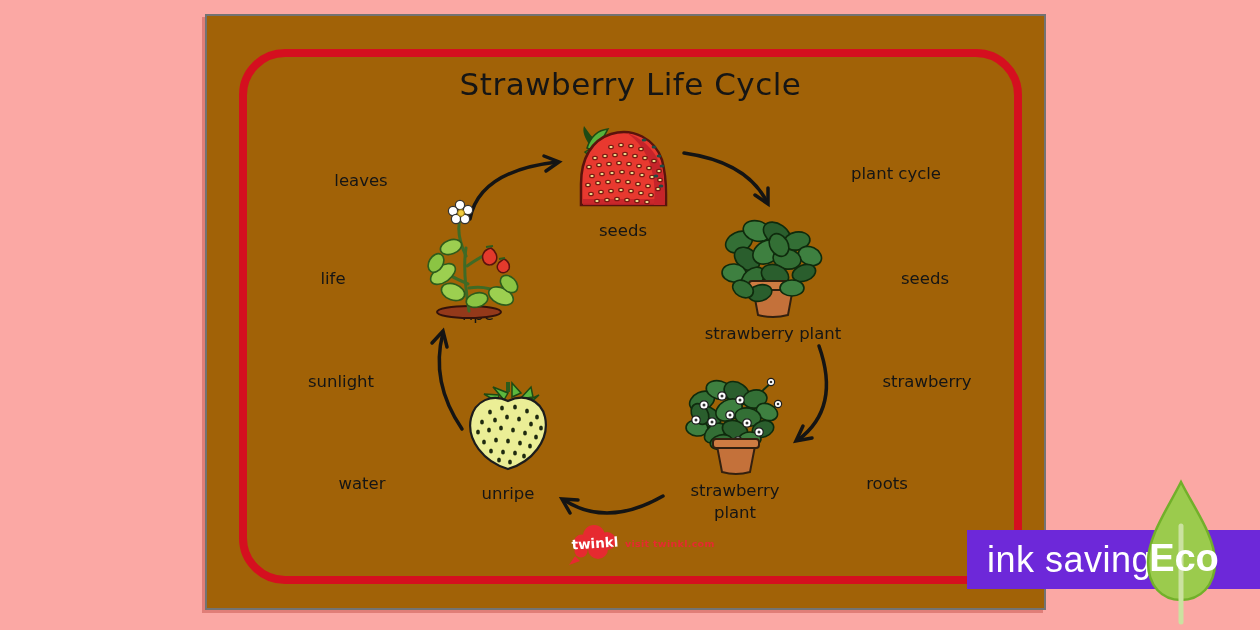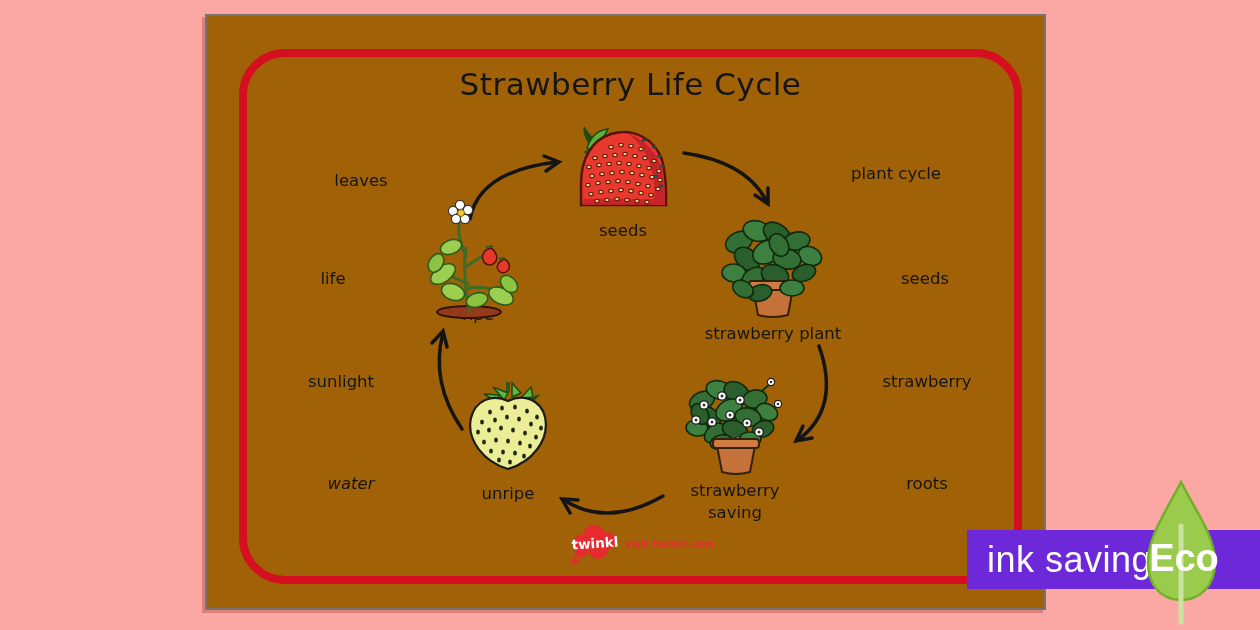--- a/index.html
+++ b/index.html
@@ -48,32 +48,32 @@
 <body>
 
 <div class="page">
   <div class="frame"></div>
 
   <div class="title">Strawberry Life Cycle</div>
 
   <div class="lbl" style="left:154px; top:155px;">leaves</div>
   <div class="lbl" style="left:126px; top:253px;">life</div>
   <div class="lbl" style="left:134px; top:356px;">sunlight</div>
-  <div class="lbl" style="left:144px; top:458px;font-style:italic;">water</div>
+  <div class="lbl" style="left:155px; top:458px;">water</div>
 
   <div class="lbl" style="left:689px; top:148px;">plant cycle</div>
   <div class="lbl" style="left:718px; top:253px;">seeds</div>
   <div class="lbl" style="left:720px; top:356px;">strawberry</div>
-  <div class="lbl" style="left:720px; top:458px;">roots</div>
+  <div class="lbl" style="left:680px; top:458px;">roots</div>
 
   <div class="lbl" style="left:416px; top:205px;">seeds</div>
   <div class="lbl" style="left:566px; top:308px;">strawberry plant</div>
   <div class="lbl lbl-2line" style="left:528px; top:464px;">
     <div>strawberry</div>
-    <div>saving</div>
+    <div>plant</div>
   </div>
   <div class="lbl" style="left:301px; top:468px;">unripe</div>
   <div class="lbl" style="left:271px; top:289px;">ripe</div>
 
   <svg class="art" width="841" height="596" viewBox="0 0 841 596">
 
     <g stroke="#141414" stroke-width="3.5" fill="none" stroke-linecap="round">
       <path d="M 263,203 Q 272,155 350,146"></path>
       <path d="M 339,155 L 352,146 L 337,140"></path>
     </g>

